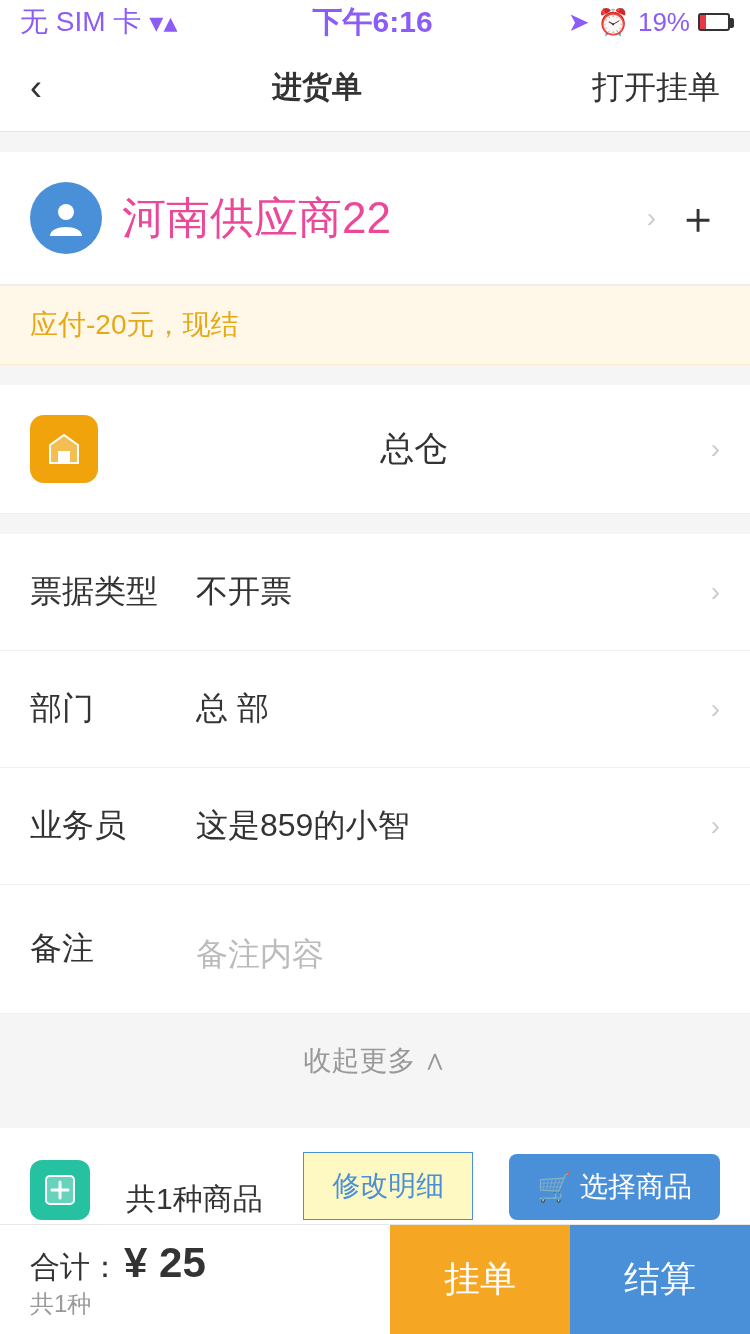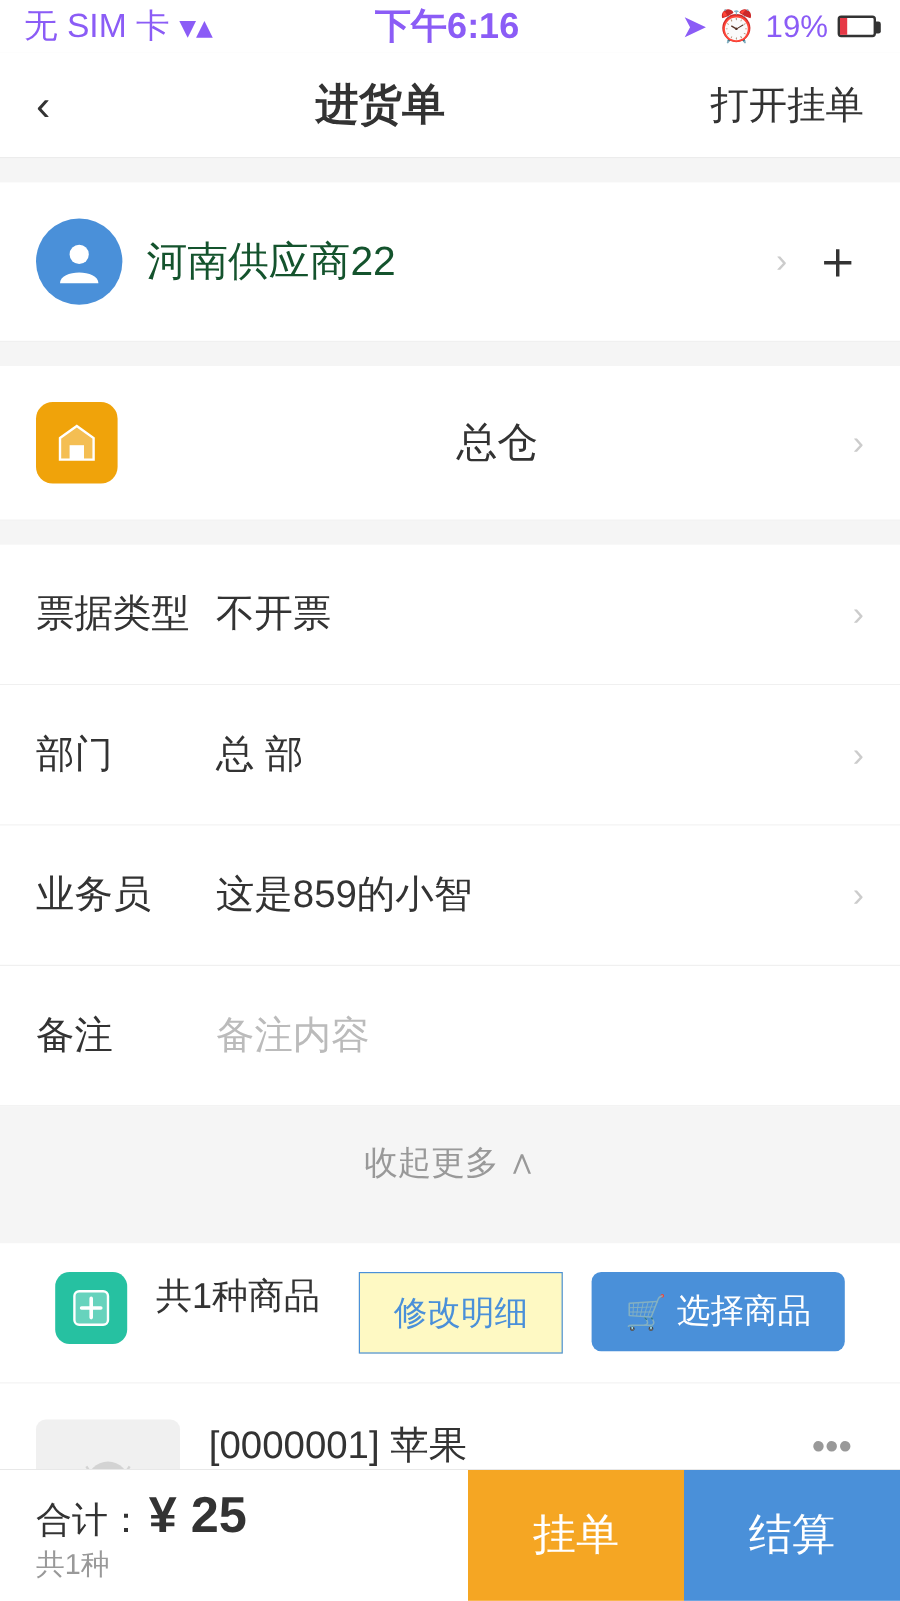--- a/index.html
+++ b/index.html
@@ -35,21 +35,21 @@
       justify-content: space-between;
       padding: 0 30px;
       border-bottom: 1px solid #e8e8e8;
     }
     .nav-back {
       font-size: 36px;
       color: #333;
       cursor: pointer;
     }
     .nav-title {
-      font-size: 36px;
+      font-size: 30px;
       font-weight: 600;
       color: #333;
     }
     .nav-action {
       font-size: 32px;
       color: #333;
       cursor: pointer;
     }
     
     .section-gap {
@@ -75,22 +75,22 @@
       background: #4a90d9;
       display: flex;
       align-items: center;
       justify-content: center;
       margin-right: 20px;
       flex-shrink: 0;
     }
     .supplier-avatar svg { width: 40px; height: 40px; }
     .supplier-name {
       flex: 1;
-      font-size: 34px;
-      color: #14532d;
+      font-size: 44px;
+      color: #ec4899;
     }
     .chevron-right {
       color: #ccc;
       font-size: 28px;
       margin-right: 20px;
     }
     .plus-btn {
       font-size: 44px;
       color: #333;
       line-height: 1;
@@ -136,60 +136,62 @@
       font-size: 28px;
     }
     
     .field-row {
       background: #fff;
       display: flex;
       align-items: center;
       padding: 36px 30px;
       border-bottom: 1px solid #f0f0f0;
       cursor: pointer;
+      gap: 16px;
     }
     .field-label {
       font-size: 32px;
       color: #333;
       width: 130px;
       flex-shrink: 0;
     }
     .field-value {
       flex: 1;
       font-size: 32px;
       color: #333;
       padding-left: 20px;
     }
     .field-placeholder {
       flex: 1;
       font-size: 32px;
       color: #bbb;
       padding-left: 20px;
+      margin-top: 12px;
     }
     
     .collapse-row {
       background: #f5f5f5;
       display: flex;
       align-items: center;
       justify-content: center;
       padding: 28px 30px;
       cursor: pointer;
     }
     .collapse-text {
       font-size: 28px;
       color: #999;
     }
     
     .products-header {
       background: #fff;
       display: flex;
-      align-items: flex-start;
-      padding: 24px 46px;
+      align-items: flex-end;
+      padding: 24px 30px;
       border-bottom: 1px solid #f0f0f0;
-      gap: 24px;
+      gap: 36px;
     }
     .products-icon {
       width: 60px;
       height: 60px;
       border-radius: 12px;
       background: #26c1a1;
       display: flex;
       align-items: center;
       justify-content: center;
       flex-shrink: 0;
@@ -354,20 +356,21 @@
     <div class="supplier-avatar">
       <svg viewBox="0 0 40 40" fill="white">
         <circle cx="20" cy="14" r="8"></circle>
         <path d="M4 38 C4 26 36 26 36 38"></path>
       </svg>
     </div>
     <span class="supplier-name">河南供应商22</span>
     <span class="chevron-right">›</span>
     <span class="plus-btn">＋</span>
   </div>
+  <div class="info-banner">应付-20元，现结</div>
 </div>
 
 <div class="section-gap"></div>
 
 <div class="card">
   <div class="row-item">
     <div class="row-icon">
       <svg width="36" height="36" viewBox="0 0 36 36" fill="white">
         <path d="M4 14 L18 4 L32 14 L32 32 L4 32 Z" stroke="white" stroke-width="2" fill="rgba(255,255,255,0.3)"></path>
         <rect x="12" y="20" width="12" height="12" fill="white"></rect>

